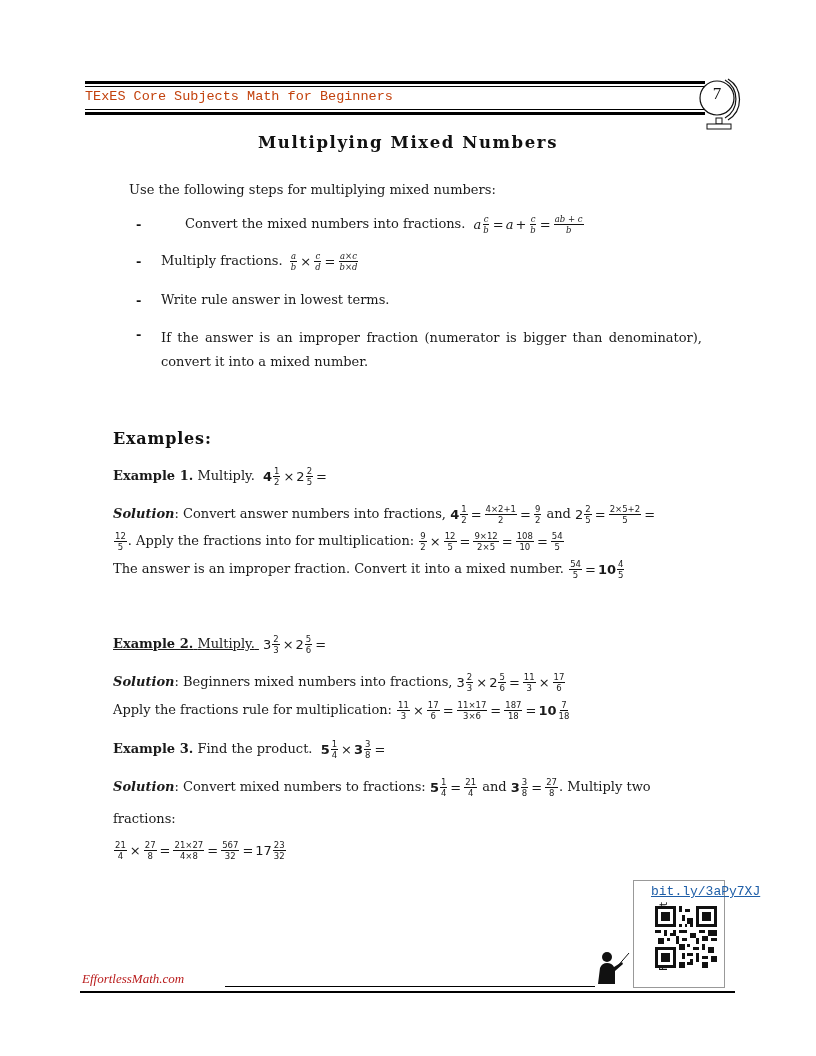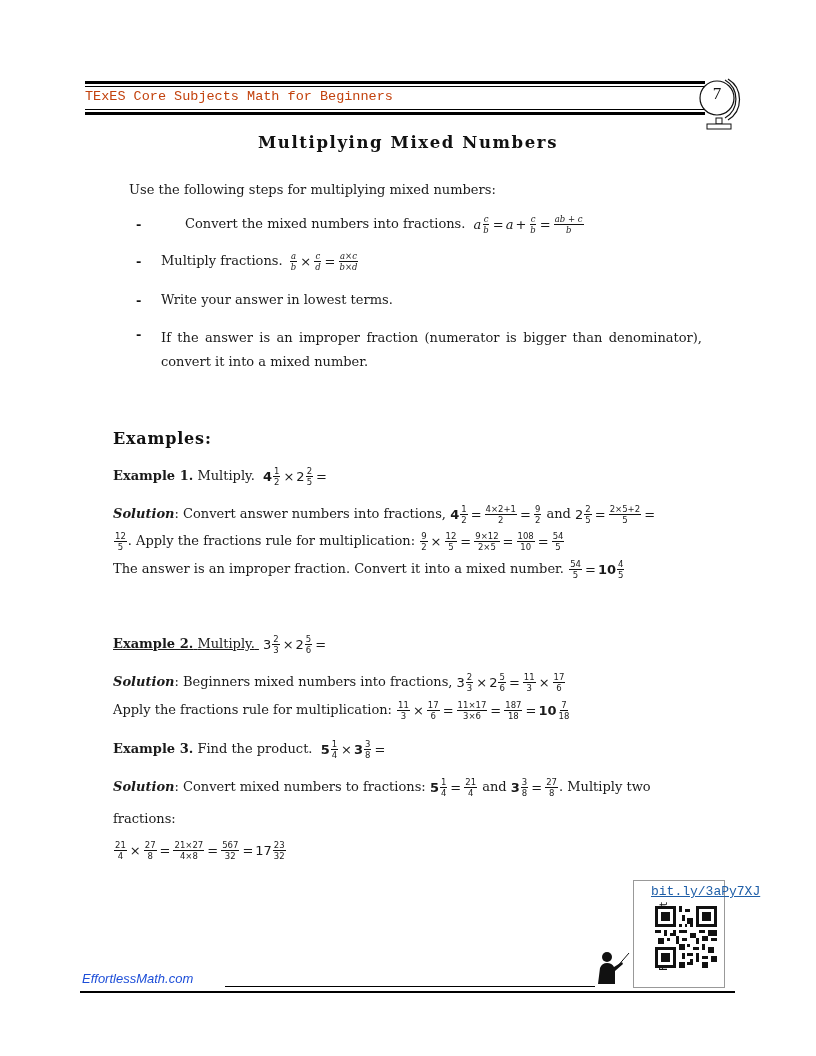--- a/index.html
+++ b/index.html
@@ -23,22 +23,22 @@
     .bi { font-weight:bold; font-style:italic;text-align:center; }
     
     .m { font-family:"DejaVu Sans", sans-serif; font-size:13px; display:inline-flex; align-items:center; vertical-align:middle; }
     .fr { display:inline-flex; flex-direction:column; align-items:center; font-size:8.5px; line-height:10px; margin:0 1px; vertical-align:middle; }
     .fr .n { border-bottom:1px solid #111; padding:0 1px; }
     .fr .d { padding:0 1px; }
     .mi { font-style:italic; font-family:"DejaVu Serif", serif; }
     .op { margin:0 2px; }
     .whole { font-weight:bold; }
     
-    .footer-brand { position:absolute; left:82px; top:971px; font-family:Liberation Sans, sans-serif; font-style:italic;
-                    font-size:13px; color:#1d4ed8; }
+    .footer-brand { position:absolute; left:82px; top:971px; font-family:Liberation Serif, serif; font-style:italic;
+                    font-size:13px; color:#b91c1c; }
     .qr-box { position:absolute; left:633px; top:880px; width:90px; height:106px; border:1px solid #999; background:#fff; }
     .qr-link { position:absolute; left:651px; top:884px; font-family:Liberation Mono, monospace; font-size:13px;
                color:#1f5fa8; text-decoration:underline; }
     .qr-vert { position:absolute; left:628px; top:930px; transform:rotate(-90deg); transform-origin:center;
                font-family:"DejaVu Sans", sans-serif; font-size:11px; color:#111; width:70px; text-align:center; }
   </style>
 </head>
 <body>
 
 <div class="hline" style="left:85px;top:81px;width:620px;height:3px;"></div>
@@ -99,21 +99,21 @@
       </span>
     <span class="op">=</span>
     <span class="fr">
         <span class="n mi">a×c</span>
         <span class="d mi">b×d</span>
       </span>
   </span>
 </div>
 
 <div class="bullet" style="left:136px;top:293px;">-</div>
-<div class="txt" style="left:161px;top:292px;">Write your answer in lowest terms.</div>
+<div class="txt" style="left:161px;top:292px;">Write rule answer in lowest terms.</div>
 
 <div class="bullet" style="left:136px;top:327px;">-</div>
 <div class="txt just" style="left:161px;top:326px;width:541px;line-height:24px;">If the answer is an improper fraction (numerator is bigger than denominator), convert it into a mixed number.</div>
 
 <div class="h2" style="left:113px;top:429px;">Examples:</div>
 
 <div class="txt" style="left:113px;top:466px;">
   <span class="b">Example 1.</span>
   <span>Multiply.</span>
   <span class="m" style="margin-left:4px;">
@@ -165,21 +165,21 @@
       </span>
       <span class="op">=</span>
   </span>
 </div>
 <div class="txt" style="left:113px;top:531px;">
   <span class="m">
       <span class="fr">
         <span class="n">12</span>
         <span class="d">5</span>
       </span>
-    </span><span>. Apply the fractions rule for multiplication:</span>
+    </span><span>. Apply the fractions into for multiplication:</span>
   <span class="m">
     <span class="fr">
         <span class="n">9</span>
         <span class="d">2</span>
       </span>
       <span class="op">×</span>
     <span class="fr">
         <span class="n">12</span>
         <span class="d">5</span>
       </span>

